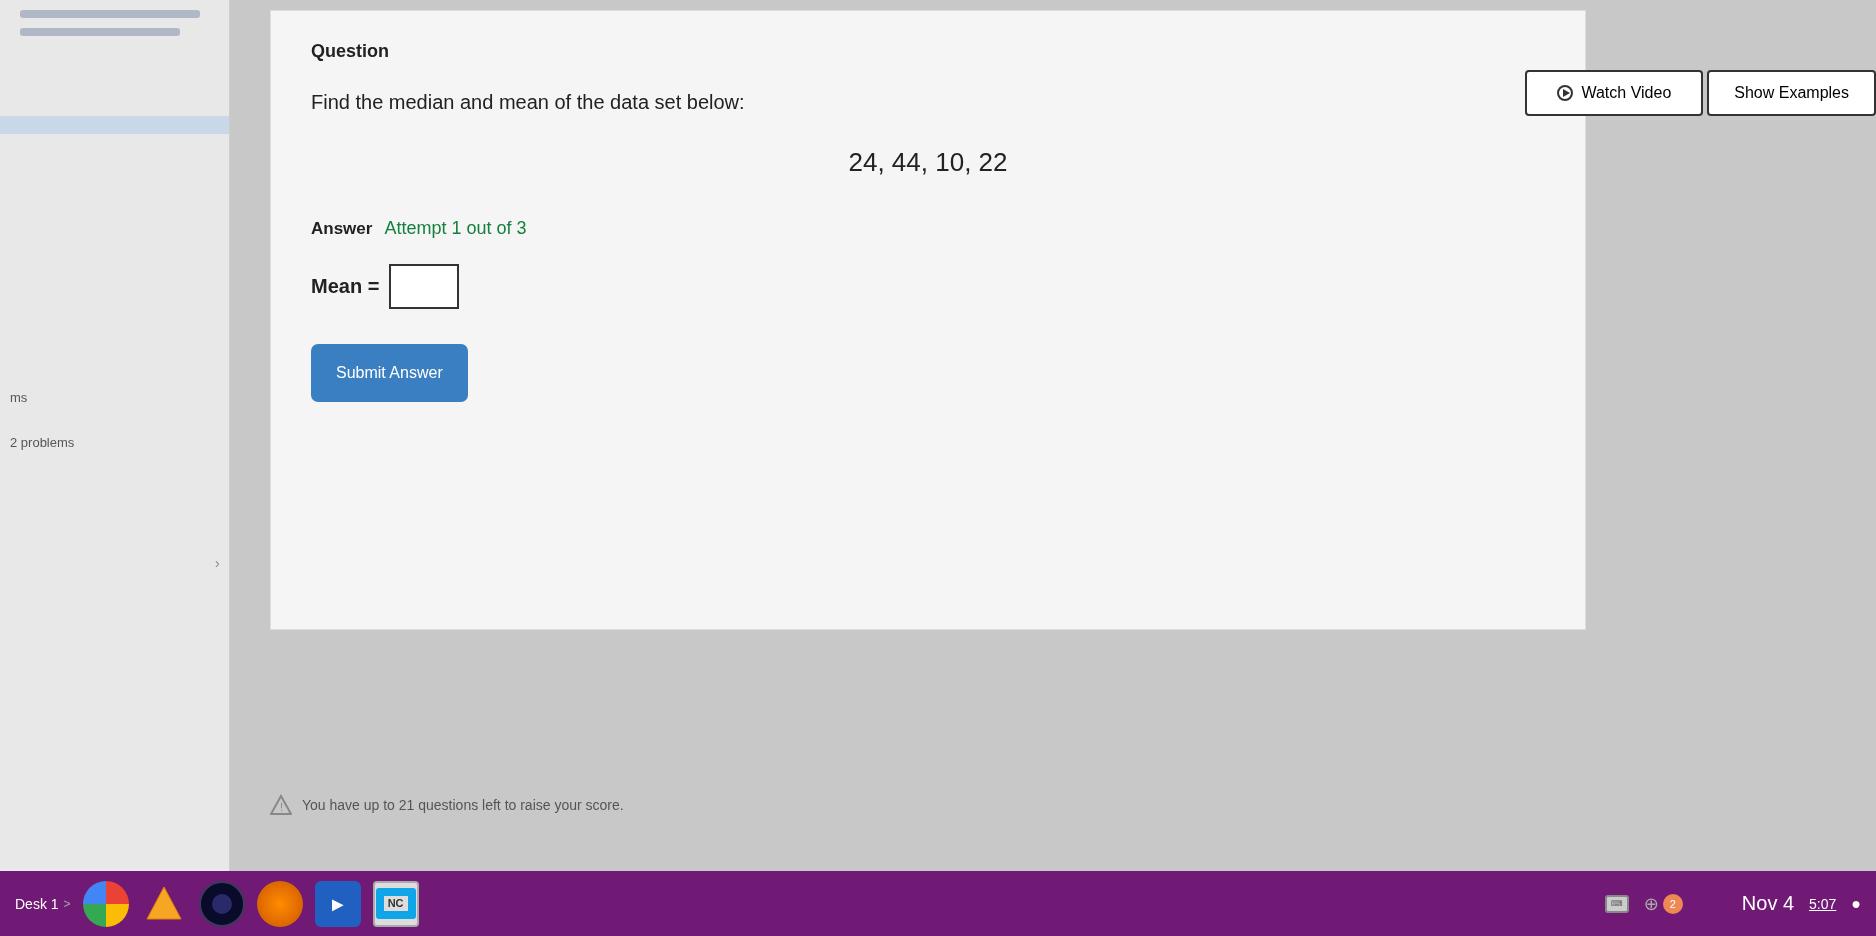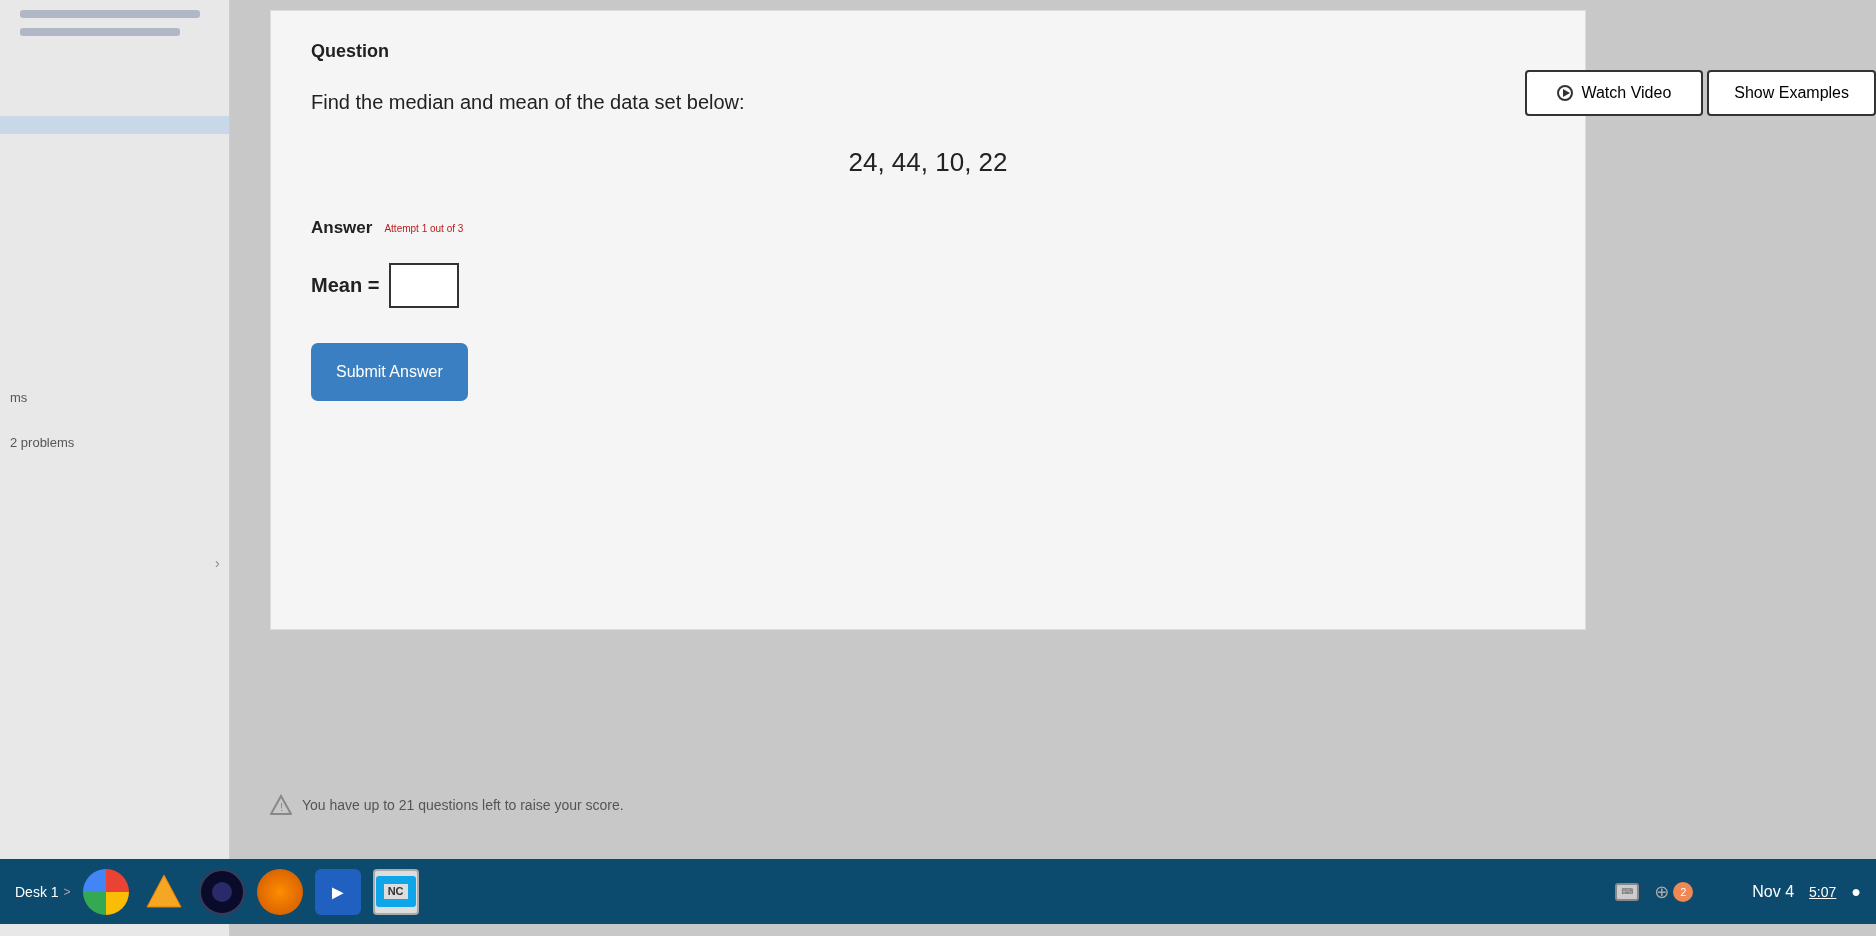--- a/index.html
+++ b/index.html
@@ -162,22 +162,22 @@
       margin-bottom: 25px;
     }
 
     .answer-bold {
       font-size: 17px;
       font-weight: bold;
       color: #222;
     }
 
     .attempt-text {
-      font-size: 10px;
-      color: #b91c1c;
+      font-size: 18px;
+      color: #15803d;
     }
 
     .input-row {
       display: flex;
       align-items: center;
       gap: 35px;
       margin-bottom: 35px;
     }
 
     .input-group {
@@ -218,25 +218,25 @@
       left: 270px;
       display: flex;
       align-items: center;
       gap: 10px;
       font-size: 14px;
       color: #555;
     }
 
     .taskbar {
       position: absolute;
-      bottom: 12px;
+      bottom: 0;
       left: 0;
       width: 1876px;
       height: 65px;
-      background: #0c4a6e;
+      background: #701a75;
       display: flex;
       align-items: center;
       padding: 0 15px;
       gap: 12px;
     }
 
     .taskbar-desk {
       color: white;
       font-size: 14px;
       display: flex;
@@ -282,21 +282,21 @@
       color: white;
     }
 
     .taskbar-time {
       font-size: 14px;
       color: white;
       text-decoration: underline;
     }
 
     .taskbar-date {
-      font-size: 16px;
+      font-size: 20px;
       color: white;
       padding-left: 44px;
     }
 
     .taskbar-notification {
       display: flex;
       align-items: center;
       gap: 4px;
     }
 

